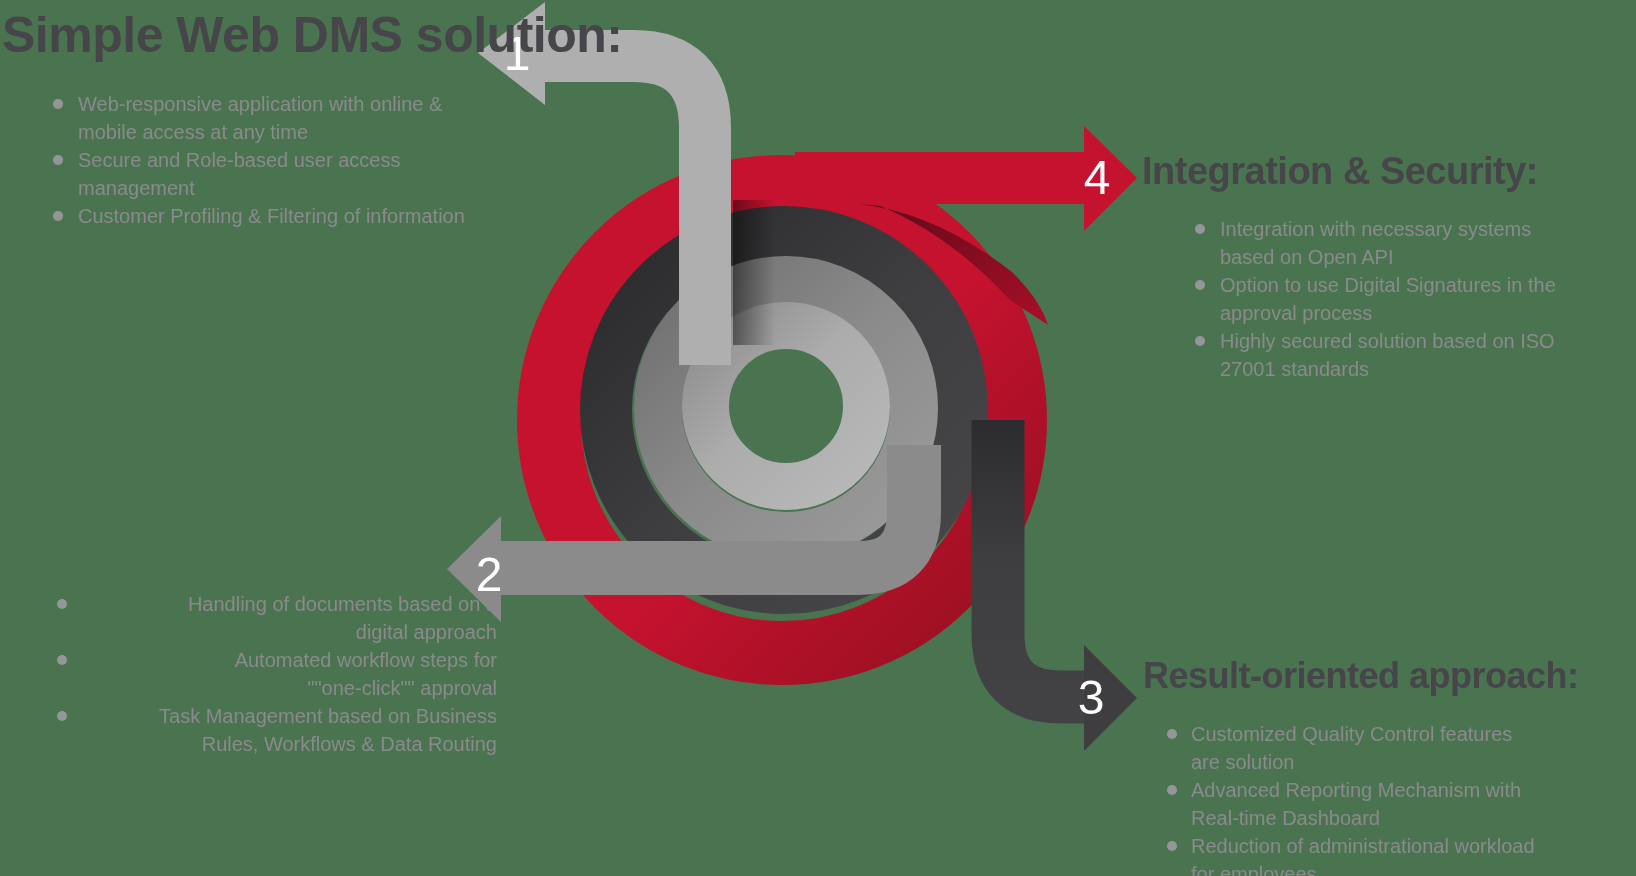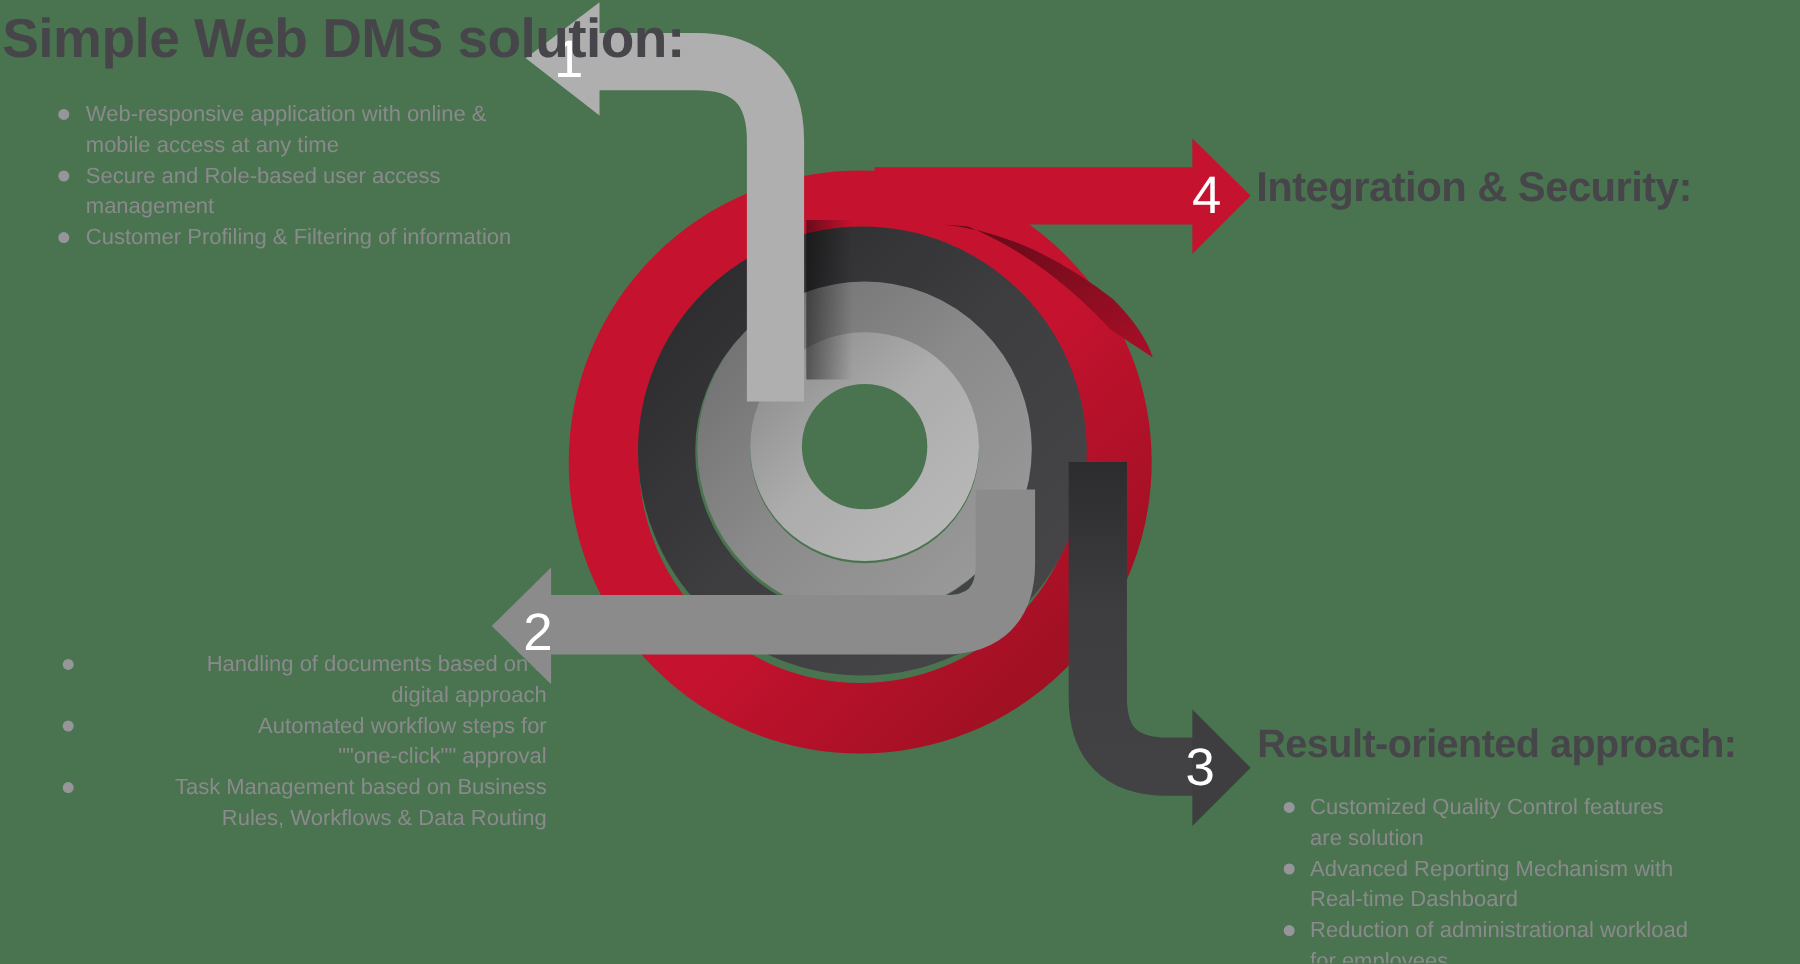--- a/index.html
+++ b/index.html
@@ -135,14 +135,22 @@
   <ul class="sec-list" id="s3-list">
     <li>Customized Quality Control features
 are solution</li>
     <li>Advanced Reporting Mechanism with
 Real-time Dashboard</li>
     <li>Reduction of administrational workload
 for employees</li>
   </ul>
 
   <h2 class="sec-title" id="s4-title">Integration &amp; Security:</h2>
+  <ul class="sec-list" id="s4-list">
+    <li>Integration with necessary systems
+based on Open API</li>
+    <li>Option to use Digital Signatures in the
+approval process</li>
+    <li>Highly secured solution based on ISO
+27001 standards</li>
+  </ul>
 
 </div>
 
 </body></html>

